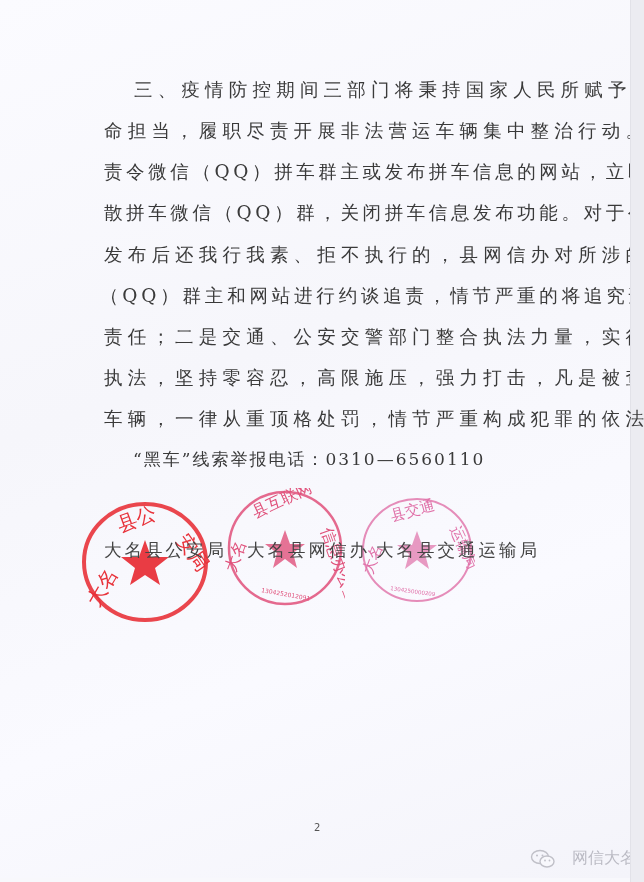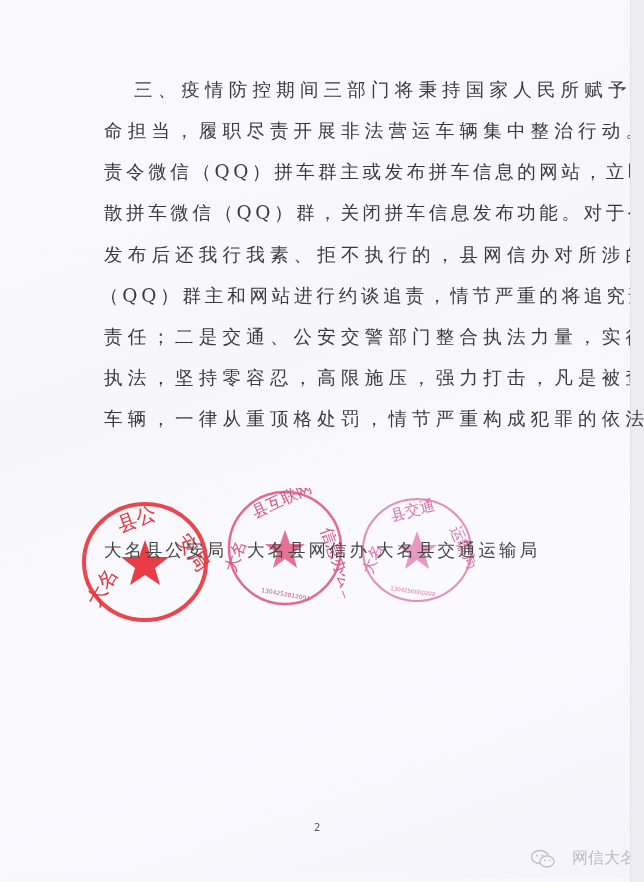--- a/index.html
+++ b/index.html
@@ -42,20 +42,21 @@
 
   <div class="line" style="left:134px;top:78px;">三、疫情防控期间三部门将秉持国家人民所赋予的使</div>
   <div class="line" style="top:119px;">命担当，履职尽责开展非法营运车辆集中整治行动。一是</div>
   <div class="line" style="top:160px;letter-spacing:3.6px;">责令微信（QQ）拼车群主或发布拼车信息的网站，立即解</div>
   <div class="line" style="top:201px;letter-spacing:3.6px;">散拼车微信（QQ）群，关闭拼车信息发布功能。对于公告</div>
   <div class="line" style="top:243px;">发布后还我行我素、拒不执行的，县网信办对所涉的微信</div>
   <div class="line" style="left:100px;top:284px;letter-spacing:3.8px;">（QQ）群主和网站进行约谈追责，情节严重的将追究刑事</div>
   <div class="line" style="top:325px;">责任；二是交通、公安交警部门整合执法力量，实行联合</div>
   <div class="line" style="top:366px;">执法，坚持零容忍，高限施压，强力打击，凡是被查扣的</div>
 
+  <div class="hotline">“黑车”线索举报电话：0310—6560110</div>
 
   <div class="stamp" style="left:80px;top:500px;width:130px;height:125px;">
     <svg width="130" height="125" viewBox="0 0 130 125">
       <ellipse cx="65" cy="62" rx="61" ry="58" fill="none" stroke="#e8323a" stroke-width="4" opacity="0.9"></ellipse>
       <polygon points="65,40 71,57 89,57 75,68 80,85 65,75 50,85 55,68 41,57 59,57" fill="#e8323a" opacity="0.95"></polygon>
       <text x="18" y="108" font-size="20" fill="#e8323a" font-family="DejaVu Serif,serif" transform="rotate(-60 18 108)">大名</text>
       <text x="40" y="32" font-size="20" fill="#e8323a" font-family="DejaVu Serif,serif" transform="rotate(-20 40 32)">县公</text>
       <text x="96" y="40" font-size="20" fill="#e8323a" font-family="DejaVu Serif,serif" transform="rotate(55 96 40)">安局</text>
     </svg>
   </div>

